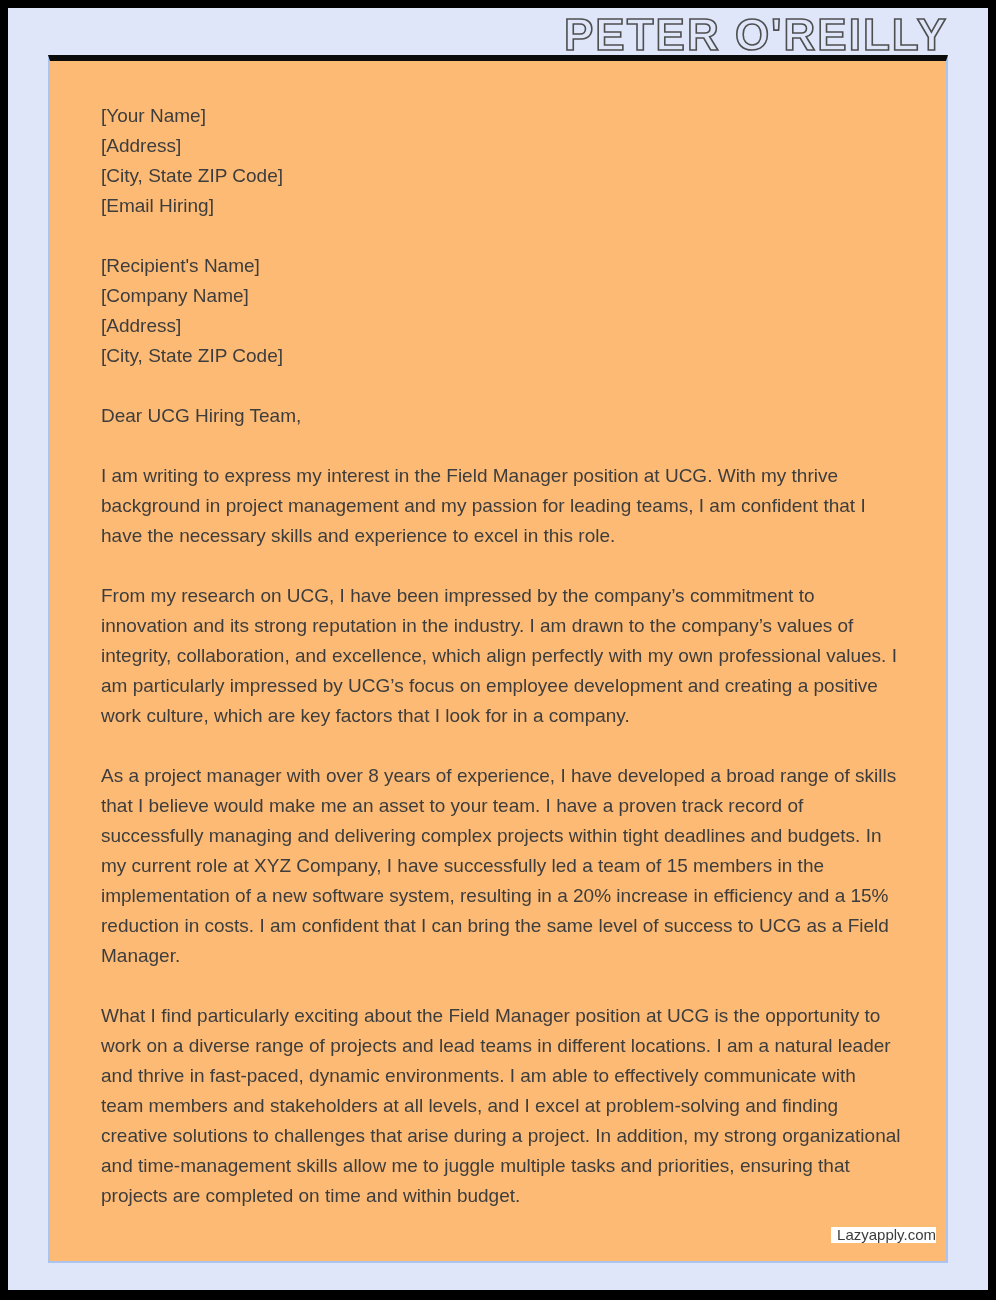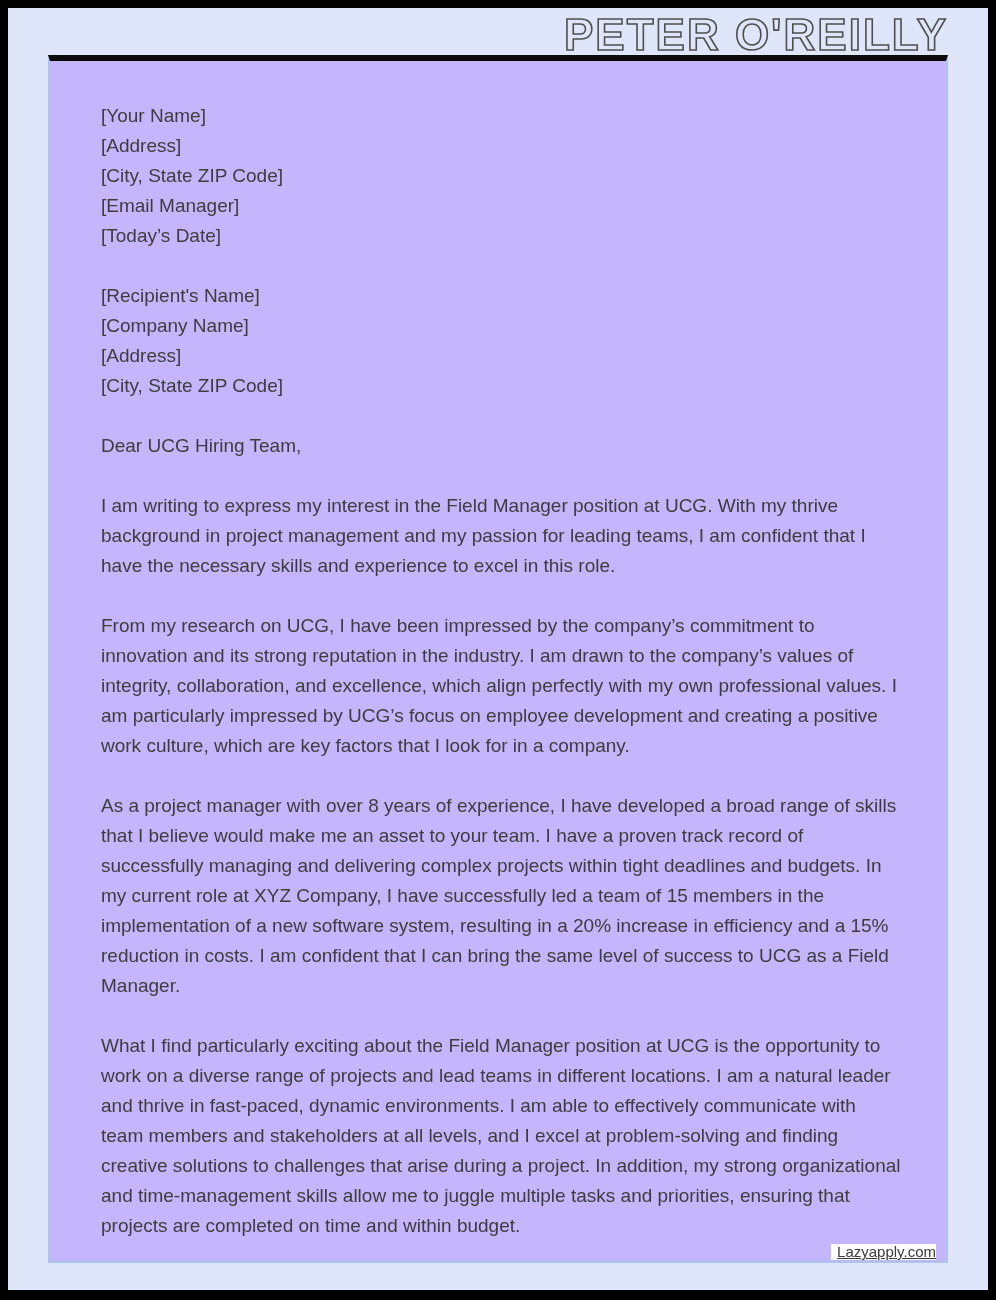--- a/index.html
+++ b/index.html
@@ -29,66 +29,64 @@
     white-space: nowrap;
     font-family: "Liberation Sans", sans-serif;
   }
 
   .page {
     position: absolute;
     left: 40px;
     right: 40px;
     top: 47px;
     bottom: 27px;
-    background: #c4b5fd;
+    background: #fdba74;
     border-top: 6px solid #0b0b0b;
     border-left: 2px solid #aac4ee;
     border-right: 2px solid #aac4ee;
     border-bottom: 2px solid #aac4ee;
     overflow: hidden;
   }
 
   .page-inner {
     padding: 40px 44px 0 51px;
     color: #3d3d3d;
     font-size: 19px;
     line-height: 30px;
   }
 
   .block { margin-bottom: 30px; max-width: 802px; }
   .block:last-child { margin-bottom: 8px; }
 
   .watermark {
     position: absolute;
     right: 10px;
-    bottom: 1px;
+    bottom: 18px;
     font-size: 15px;
     color: #3c3c3c;
     background: #ffffff;
     padding-left: 6px;
     line-height: 16px;
-    text-decoration: underline;
   }
 </style>
 </head>
 <body>
 
 <div class="canvas">
 
   <div class="header-name">PETER O'REILLY</div>
 
   <div class="page">
     <div class="page-inner">
 
       <div class="block">
         <div>[Your Name]</div>
         <div>[Address]</div>
         <div>[City, State ZIP Code]</div>
-        <div>[Email Manager]</div>
-        <div>[Today’s Date]</div>
+        <div>[Email Hiring]</div>
       </div>
 
       <div class="block">
         <div>[Recipient's Name]</div>
         <div>[Company Name]</div>
         <div>[Address]</div>
         <div>[City, State ZIP Code]</div>
       </div>
 
       <div class="block">Dear UCG Hiring Team,</div>

